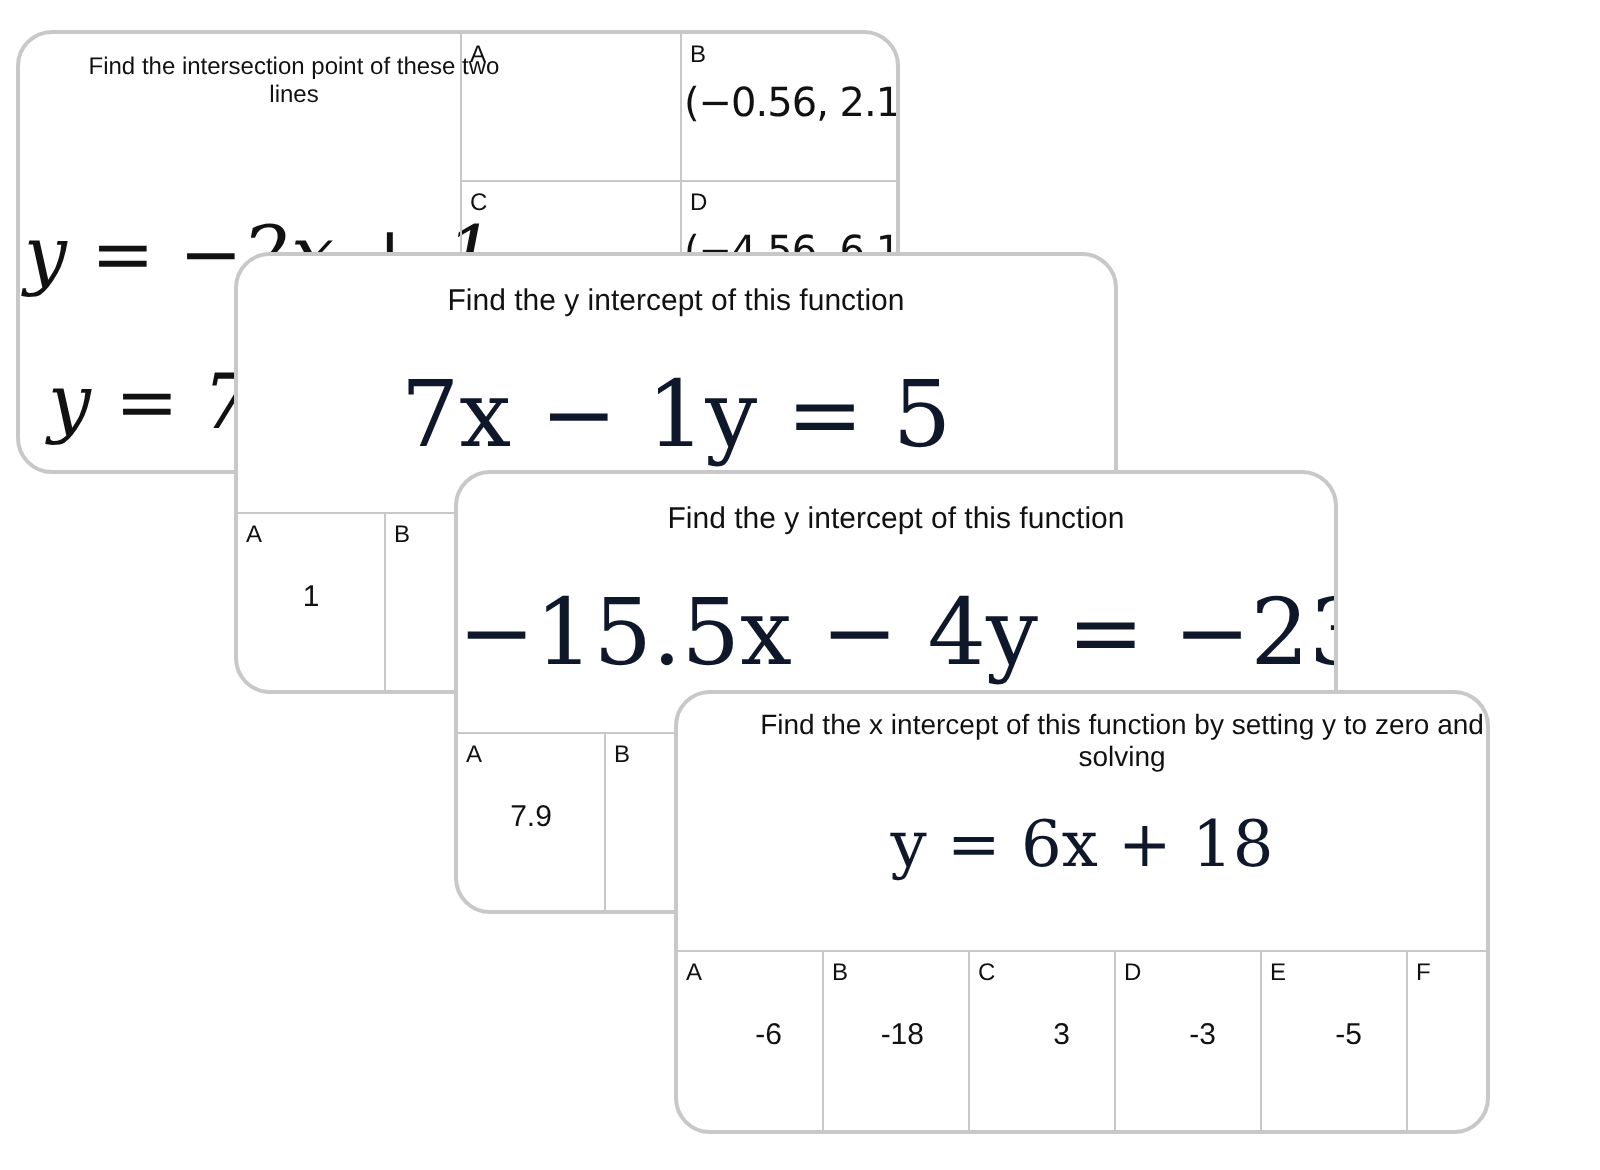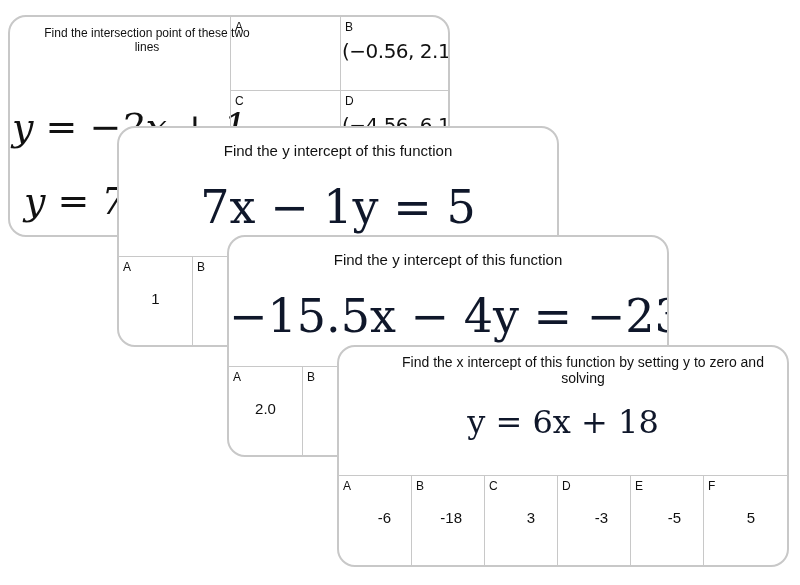--- a/index.html
+++ b/index.html
@@ -40,21 +40,21 @@
   #c2 .opt { flex: 0 0 74px; }
 
   
   #c3 { left: 227px; top: 235px; width: 442px; height: 222px; z-index: 3; }
   #c3 .prompt { left: 0; right: 0; top: 14px; }
   #c3 .eq { top: 52px; font-size: 46px; }
   #c3 .opts { height: 88px; }
   #c3 .opt { flex: 0 0 74px; }
 
   
-  #c4 { left: 337px; top: 345px; width: 452px; height: 222px; z-index: 4; }
+  #c4 { left: 337px; top: 345px; width: 408px; height: 222px; z-index: 4; }
   #c4 .prompt { left: 40px; right: 0; top: 7px; font-size: 14px; line-height: 16px; }
   #c4 .eq { top: 56px; font-size: 32px; }
   #c4 .opts { height: 89px; }
   #c4 .opt { flex: 0 0 73px; }
   #c4 .opt .val { left: auto; right: 22px; text-align: right; }
   #c4 .opt:nth-child(1) .val { right: 20px; }
   #c2 .opt .val, #c3 .opt .val { left: 0; right: 0; text-align: center; }
 </style>
 </head>
 <body>
@@ -95,21 +95,21 @@
     </div>
   </div>
 </div>
 
 <div class="card" id="c3">
   <div class="prompt">Find the y intercept of this function</div>
   <div class="eq">−15.5x − 4y = −23.1</div>
   <div class="opts">
     <div class="opt">
       <span class="lbl">A</span>
-      <span class="val">2.0</span>
+      <span class="val">7.9</span>
     </div>
     <div class="opt">
       <span class="lbl">B</span>
       <span class="val"></span>
     </div>
   </div>
 </div>
 
 <div class="card" id="c4">
   <div class="prompt">Find the x intercept of this function by setting y to zero and solving</div>

